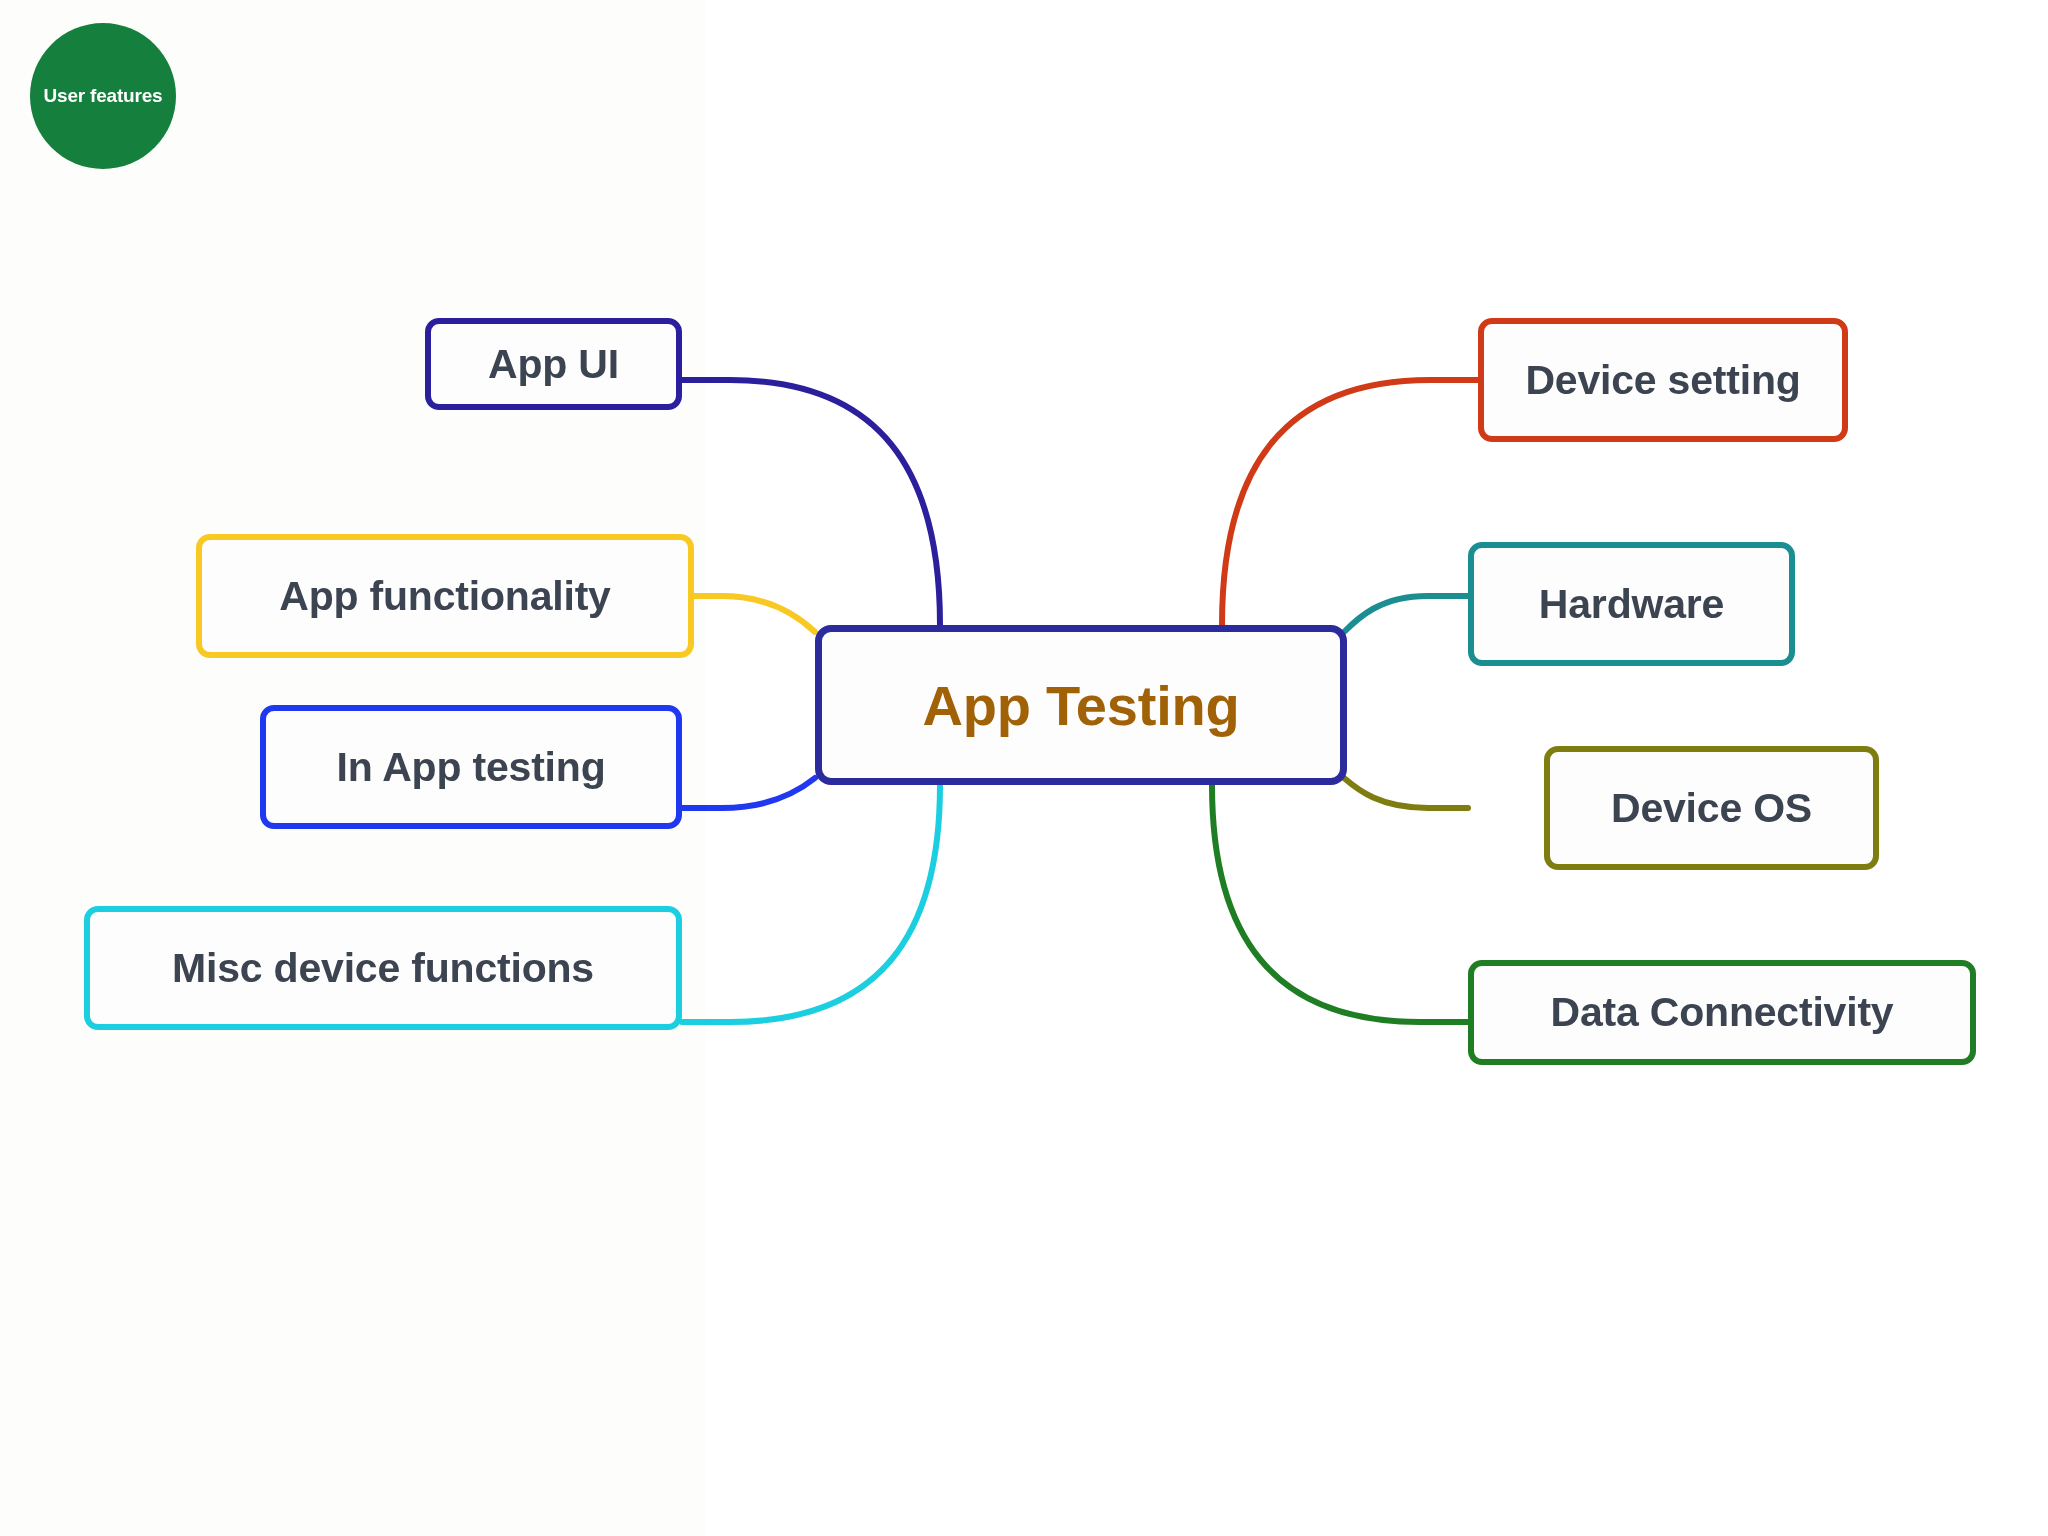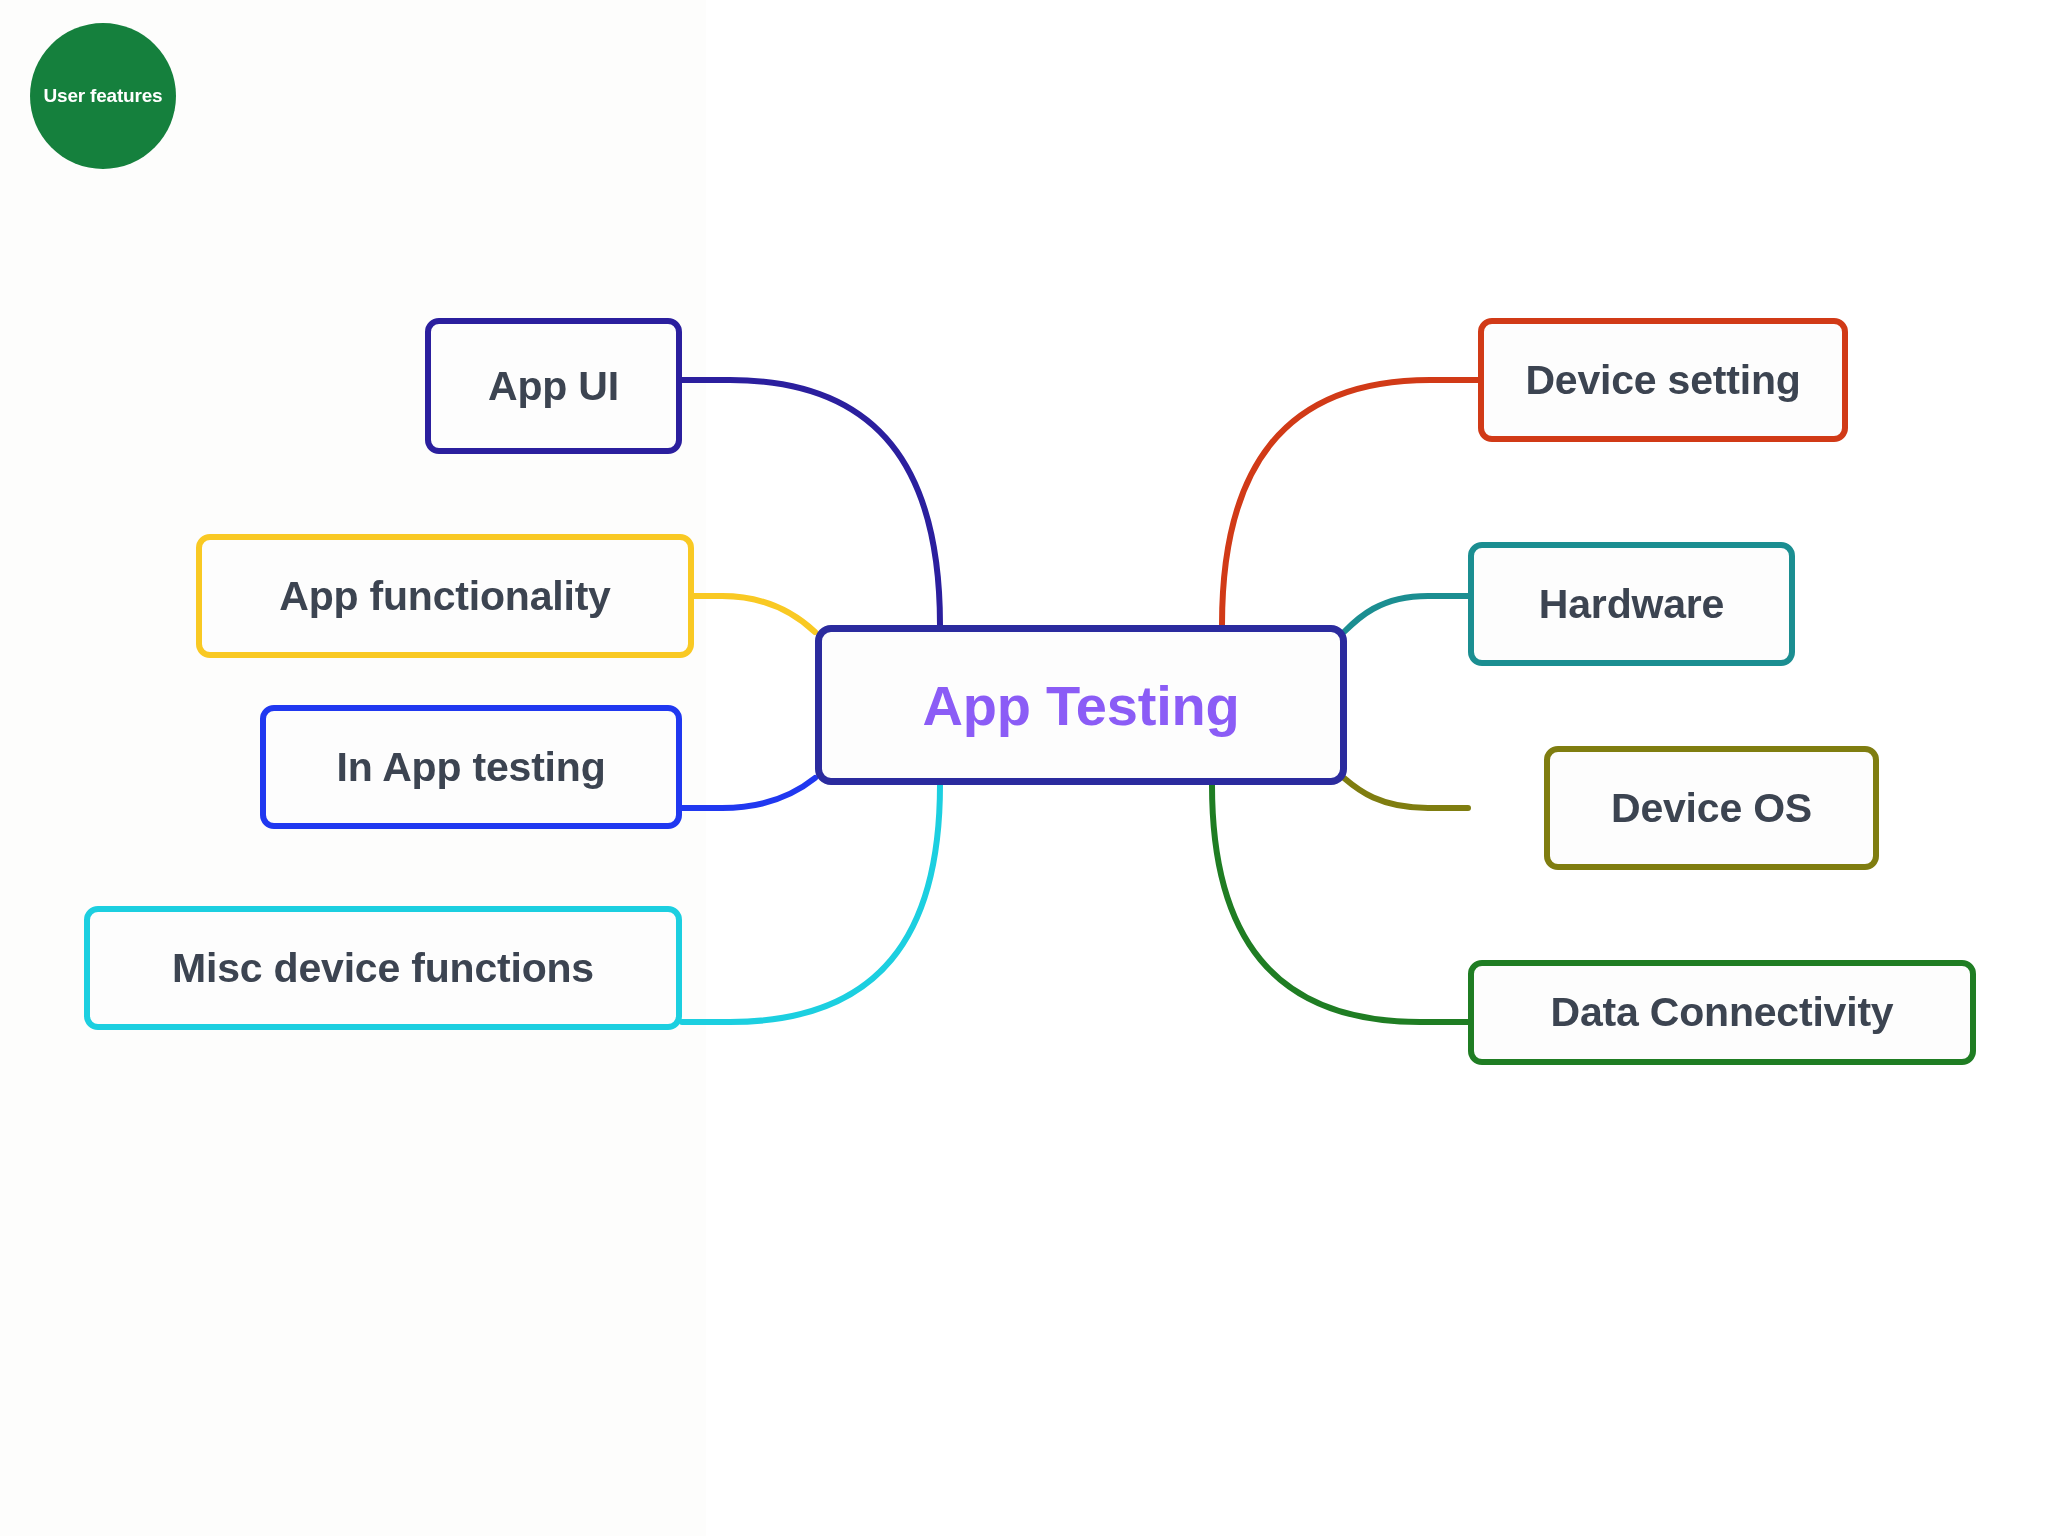--- a/index.html
+++ b/index.html
@@ -52,21 +52,21 @@
     white-space: nowrap;
   }
   .node.branch {
     border-width: 6px;
     font-size: 41px;
   }
   .node.central {
     border-width: 7px;
     font-size: 56px;
     border-radius: 16px;
-    color: #8b5cf6;
+    color: #a16207;
   }
   .bubble {
     position: absolute;
     border-radius: 50%;
     display: flex;
     align-items: center;
     justify-content: center;
     color: #ffffff;
     font-weight: bold;
     font-size: 19px;
@@ -89,21 +89,21 @@
       <path d="M 1478 380 L 1430 380 C 1282 380 1222 470 1222 625 L 1222 634" stroke="#d13a17" stroke-width="6" fill="none" stroke-linecap="round" stroke-linejoin="round"></path>
       <path d="M 1468 596 L 1428 596 C 1380 596 1358 618 1344 632" stroke="#1b8e91" stroke-width="6" fill="none" stroke-linecap="round" stroke-linejoin="round"></path>
       <path d="M 1468 808 L 1428 808 C 1380 808 1358 790 1344 778" stroke="#7f7d10" stroke-width="6" fill="none" stroke-linecap="round" stroke-linejoin="round"></path>
       <path d="M 1468 1022 L 1420 1022 C 1272 1022 1212 935 1212 785 L 1212 776" stroke="#1f7d23" stroke-width="6" fill="none" stroke-linecap="round" stroke-linejoin="round"></path>
     </svg>
 
   <div id="nodes">
       <div class="node central" style="left: 815px; top: 625px; width: 532px; height: 160px; border-color: rgb(43, 43, 158);">
         <span>App Testing</span>
       </div>
-      <div class="node branch" style="left: 425px; top: 318px; width: 257px; height: 136px; border-color: rgb(43, 31, 158);">
+      <div class="node branch" style="left: 425px; top: 318px; width: 257px; height: 92px; border-color: rgb(43, 31, 158);">
         <span>App UI</span>
       </div>
       <div class="node branch" style="left: 196px; top: 534px; width: 498px; height: 124px; border-color: rgb(249, 201, 35);">
         <span>App functionality</span>
       </div>
       <div class="node branch" style="left: 260px; top: 705px; width: 422px; height: 124px; border-color: rgb(32, 56, 240);">
         <span>In App testing</span>
       </div>
       <div class="node branch" style="left: 84px; top: 906px; width: 598px; height: 124px; border-color: rgb(28, 207, 224);">
         <span>Misc device functions</span>

